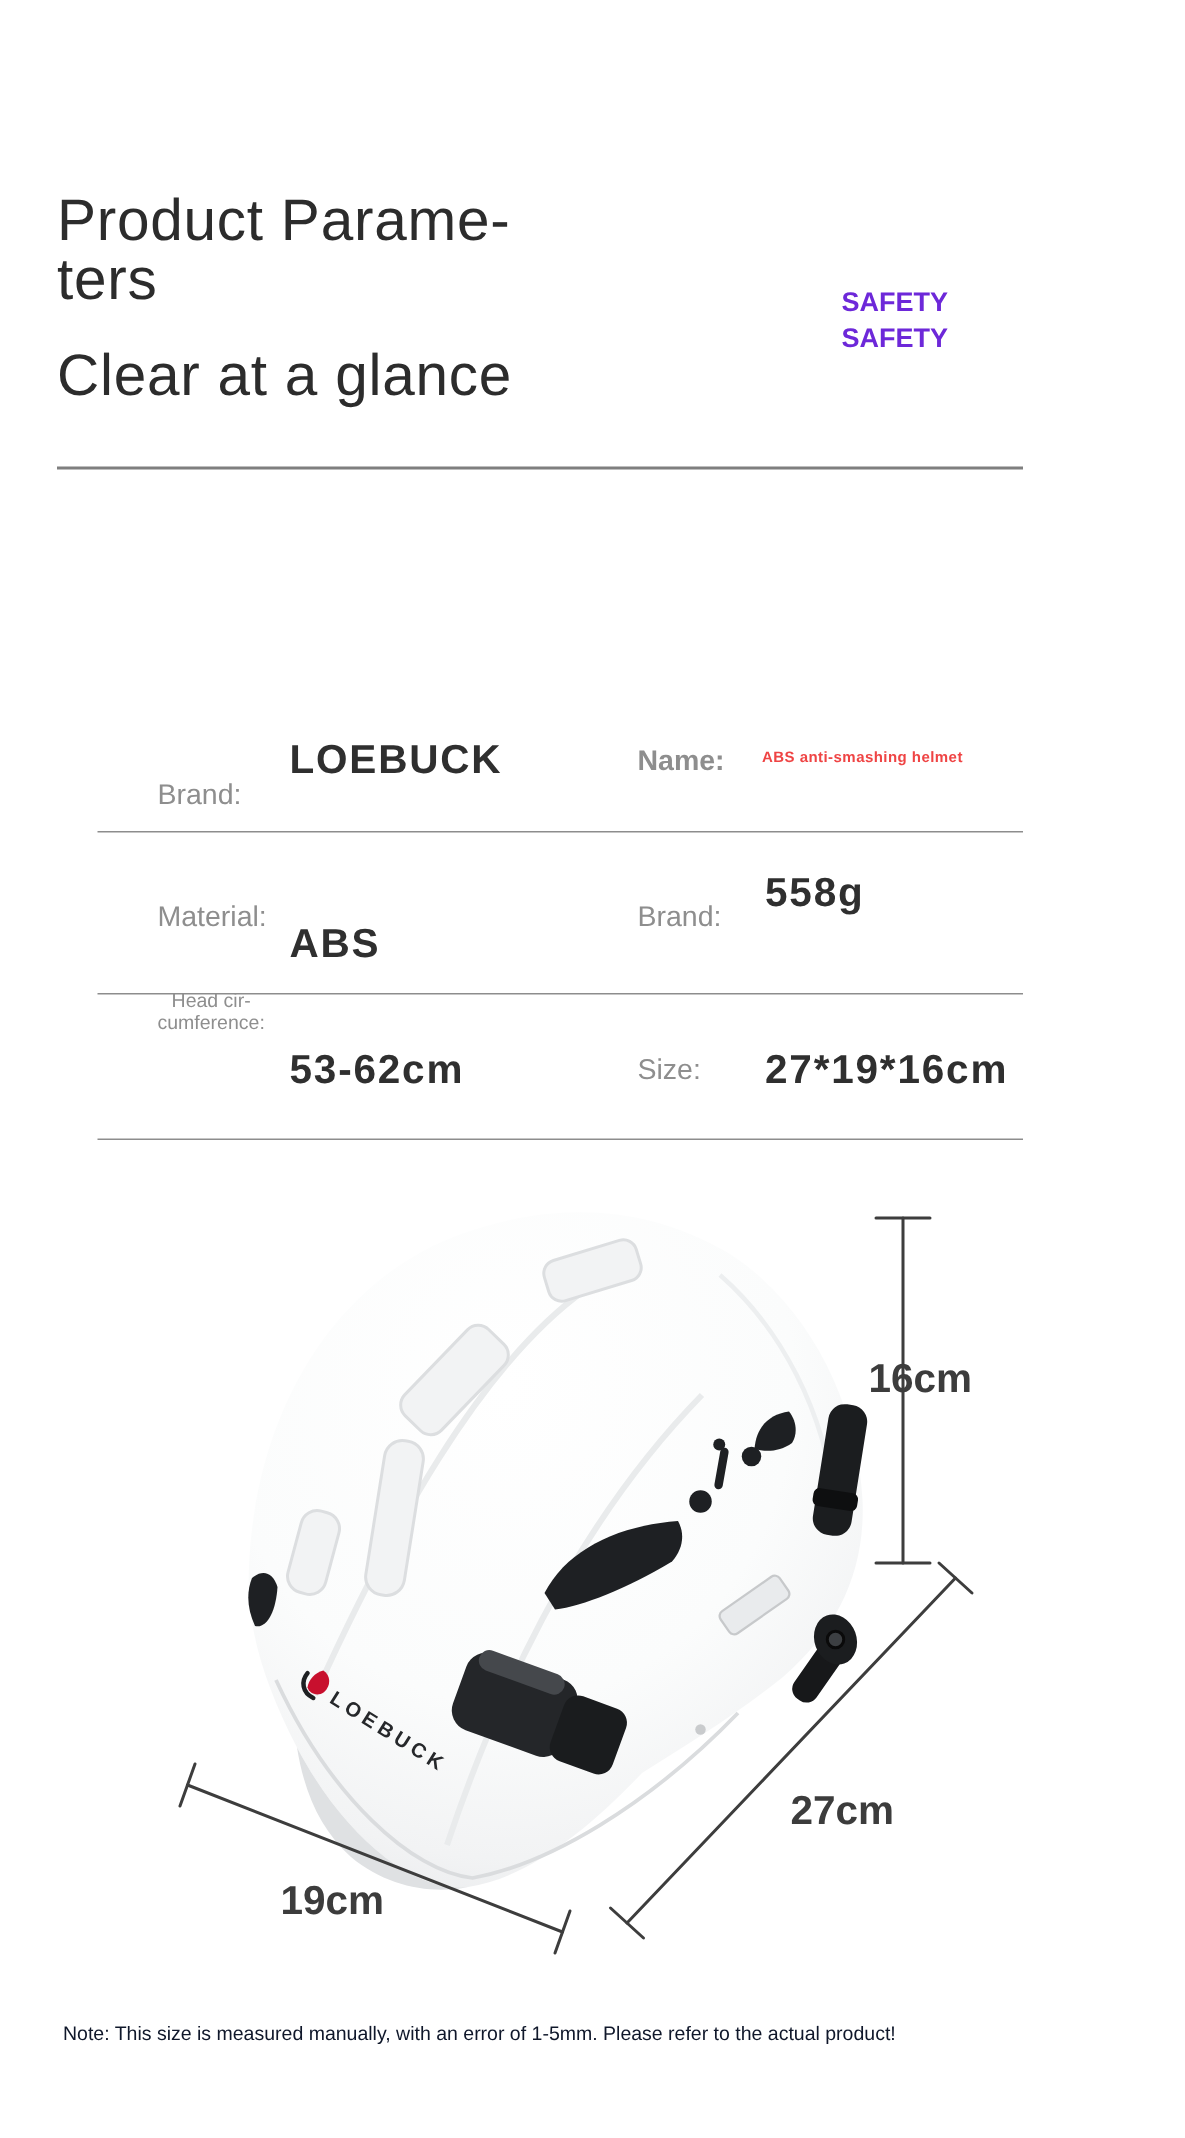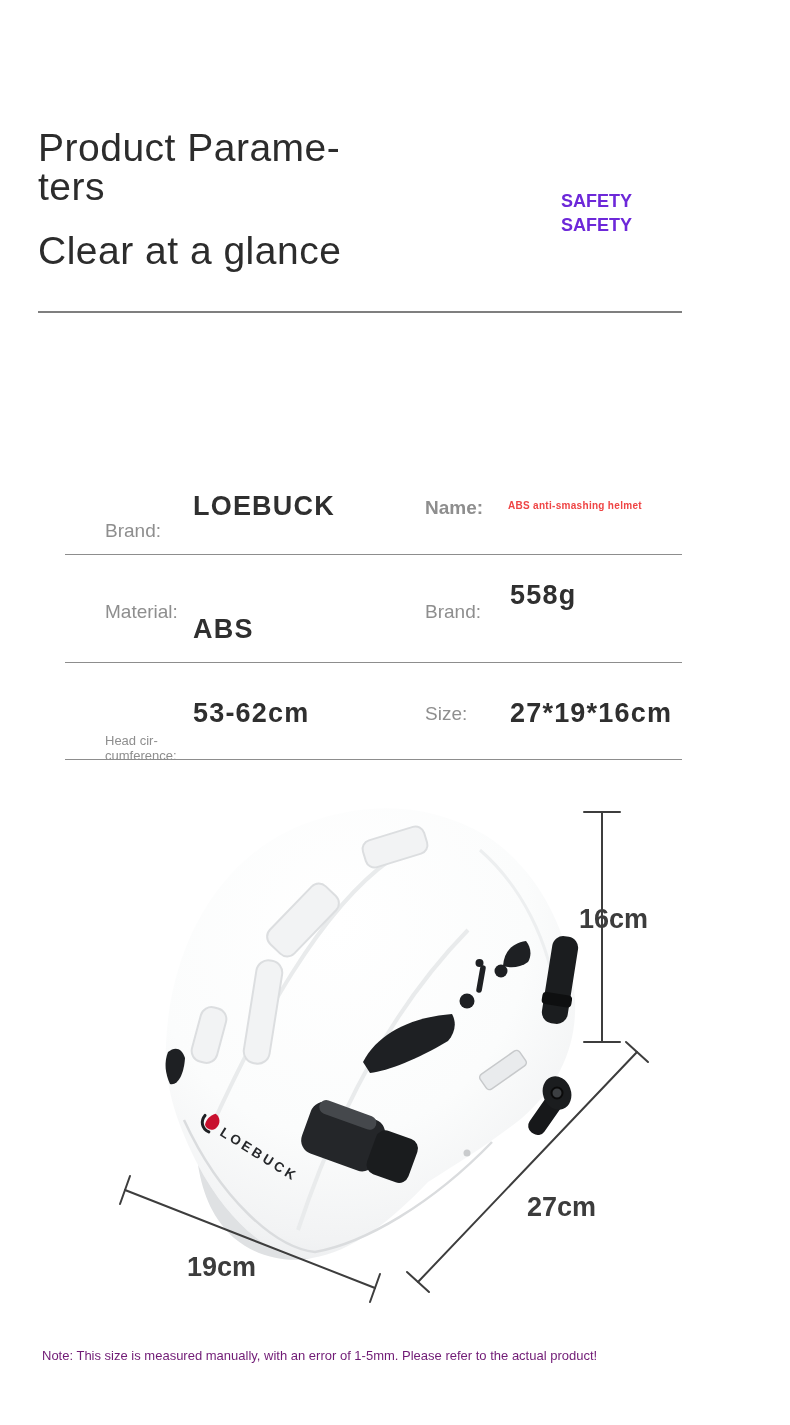--- a/index.html
+++ b/index.html
@@ -26,21 +26,21 @@
   .cell{position:absolute;white-space:nowrap;}
   .lbl{font-size:19px;color:#8e8e8e;font-weight:400;}
   .lbl-small{font-size:13px;line-height:14.5px;color:#8e8e8e;white-space:pre-line;}
   .val{font-size:27px;font-weight:700;color:#2f2f2f;letter-spacing:1.2px;}
   .val-small{font-size:10px;color:#ef4444;font-weight:700;letter-spacing:.3px;}
   .row-divider{position:absolute;left:65px;width:663px;height:1px;background:#8d8d8d;}
   
   .figure-svg{position:absolute;left:60px;top:790px;width:700px;height:530px;}
   .dim-label{position:absolute;font-size:27px;font-weight:700;color:#3c3c3c;white-space:nowrap;}
   
-  .note{position:absolute;left:42px;top:1348px;font-size:13px;color:#701a75;white-space:nowrap;}
+  .note{position:absolute;left:42px;top:1348px;font-size:13px;color:#0f172a;white-space:nowrap;}
 </style>
 </head>
 <body>
 
 <div id="page">
 
   <div class="title">
     <span>Product Parame-</span><br>
     <span>ters</span>
   </div>
@@ -63,21 +63,21 @@
     <div class="cell lbl" style="left:425px;top:497px;font-weight:bold;">Name:</div>
     <div class="cell val-small" style="left:508px;top:500px;">ABS anti-smashing helmet</div>
     <div class="row-divider" style="top:554px;"></div>
 
     <div class="cell lbl" style="left:105px;top:601px;">Material:</div>
     <div class="cell val" style="left:193px;top:614px;">ABS</div>
     <div class="cell lbl" style="left:425px;top:601px;">Brand:</div>
     <div class="cell val" style="left:510px;top:580px;">558g</div>
     <div class="row-divider" style="top:662px;"></div>
 
-    <div class="cell lbl-small" style="left:105px;top:734px;">Head cir-
+    <div class="cell lbl-small" style="left:105px;top:660px;text-align:center;">Head cir-
 cumference:</div>
     <div class="cell val" style="left:193px;top:698px;">53-62cm</div>
     <div class="cell lbl" style="left:425px;top:703px;">Size:</div>
     <div class="cell val" style="left:510px;top:698px;">27*19*16cm</div>
     <div class="row-divider" style="top:759px;"></div>
   </div>
 
   <svg class="figure-svg" viewBox="0 0 700 530">
     <defs>
       <radialGradient id="domeGrad" cx="0.42" cy="0.26" r="0.85">

